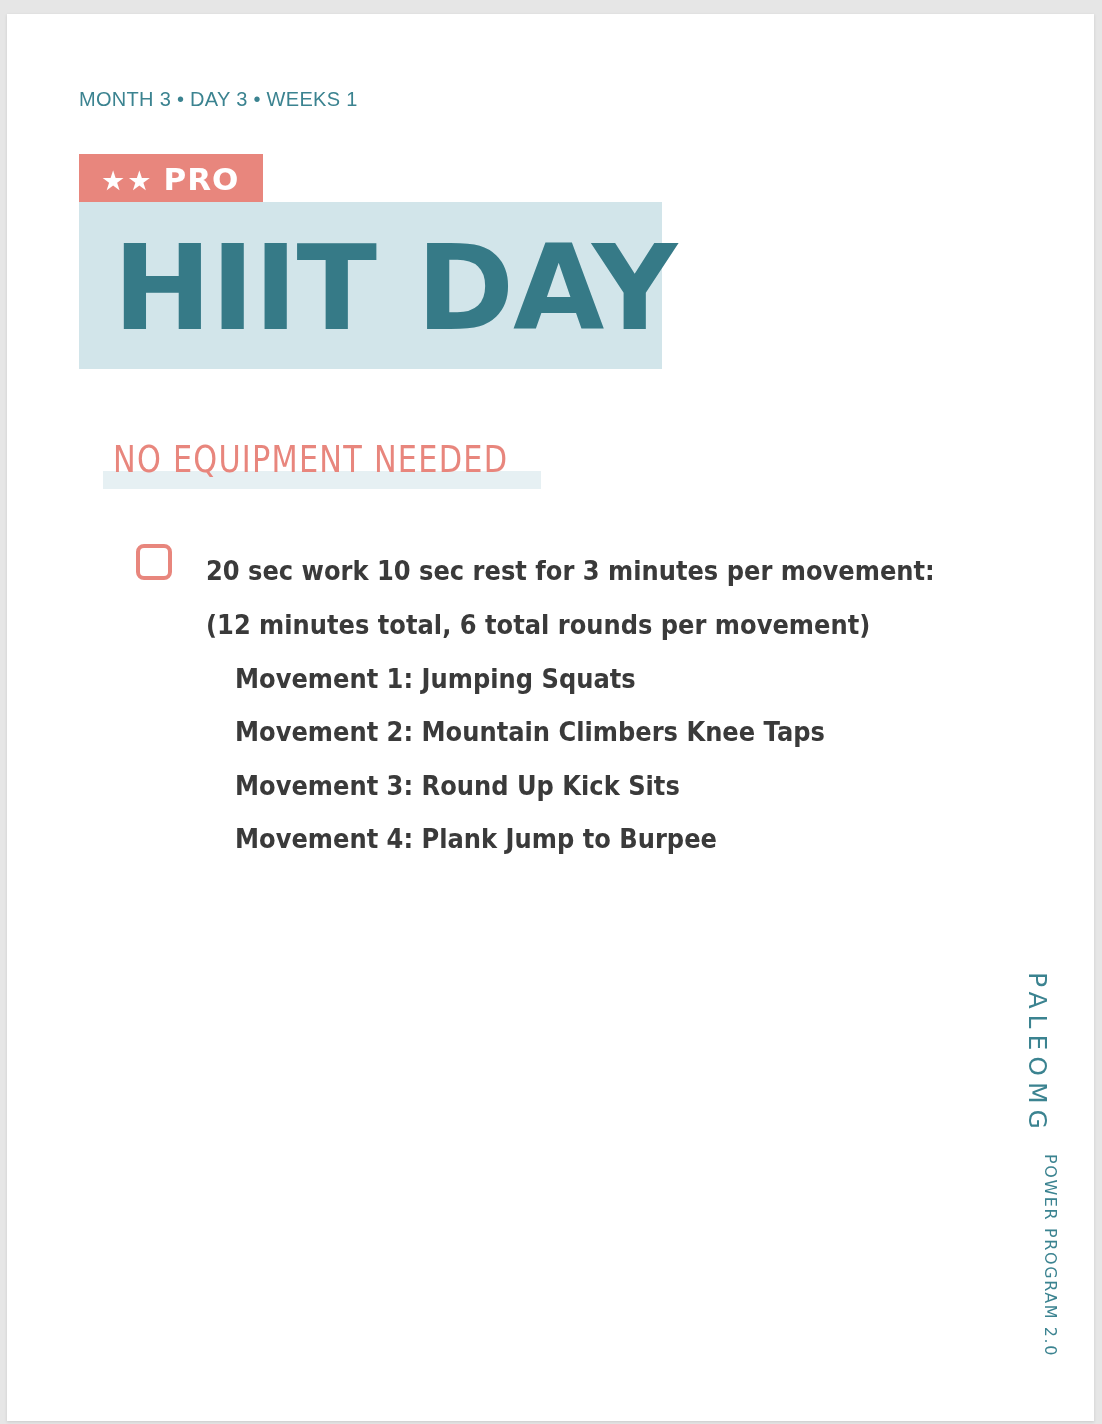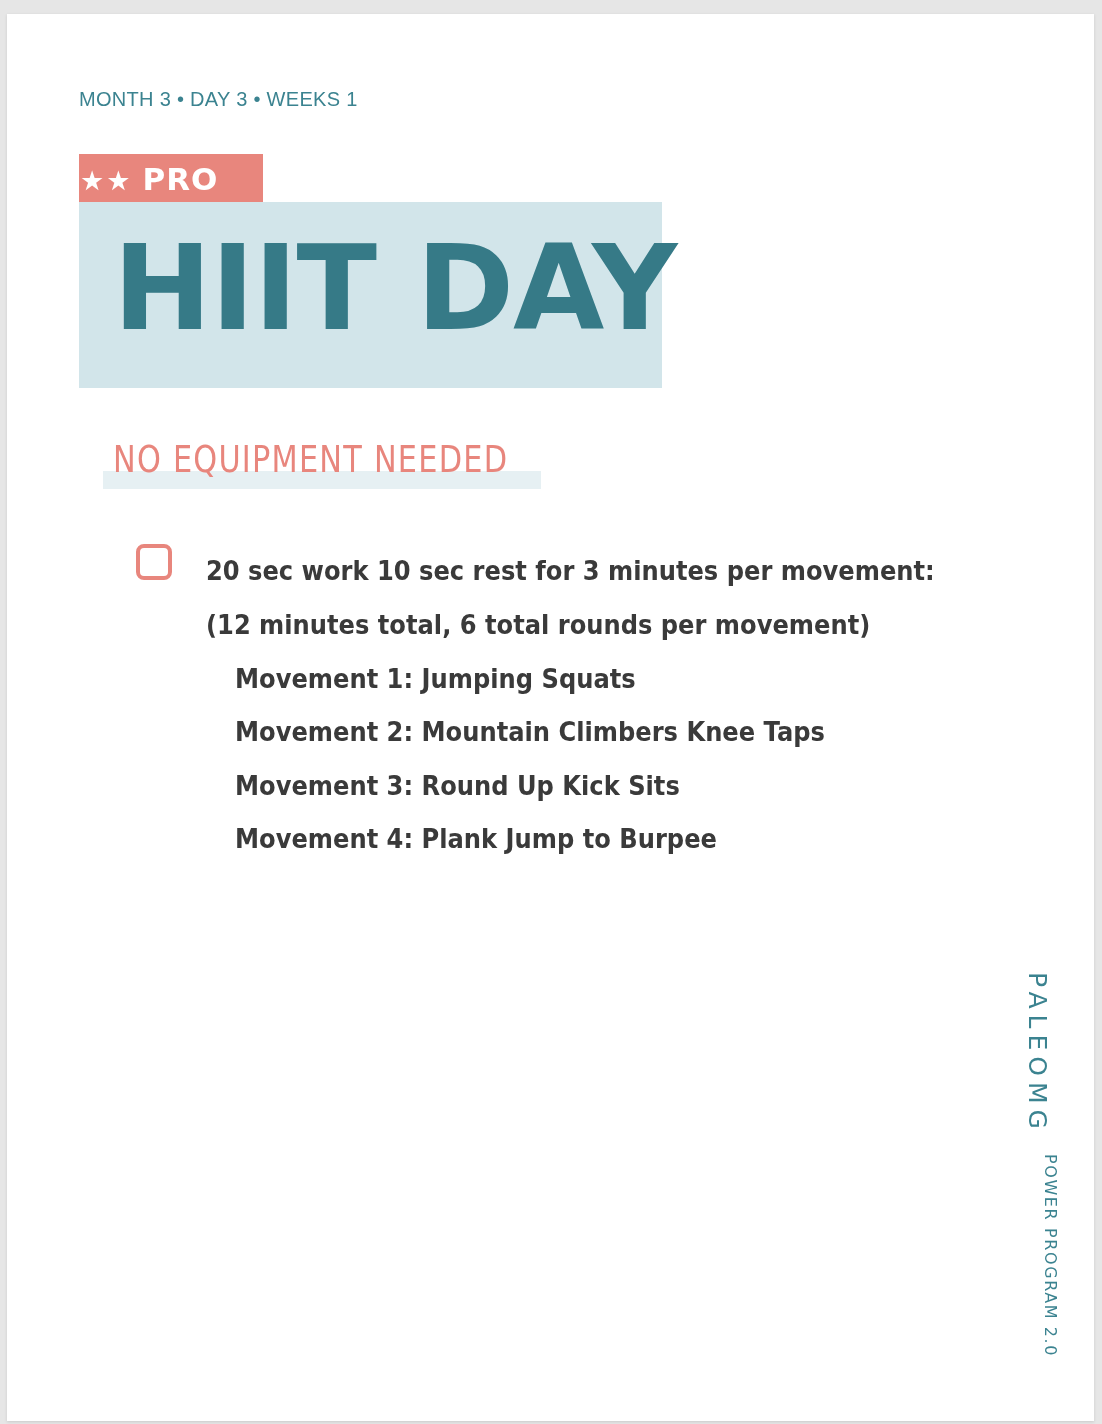--- a/index.html
+++ b/index.html
@@ -34,35 +34,35 @@
       top: 140px;
       width: 184px;
       height: 48px;
       background: #e8867d;
       color: #ffffff;
       font-family: "DejaVu Sans", sans-serif;
       font-weight: bold;
       font-size: 31px;
       line-height: 50px;
       box-sizing: border-box;
-      padding-left: 1px;
+      padding-left: 22px;
       white-space: nowrap;
       letter-spacing: 1px;
     }
     .level-badge .stars {
       font-size: 27px;
       letter-spacing: 2px;
       margin-right: 10px;
     }
     .title-box {
       position: absolute;
       left: 72px;
       top: 188px;
       width: 583px;
-      height: 186px;
+      height: 167px;
       background: #d2e5ea;
     }
     .title-text {
       position: absolute;
       left: 34px;
       top: 26px;
       font-family: "DejaVu Sans", sans-serif;
       font-weight: bold;
       font-size: 118px;
       line-height: 120px;

